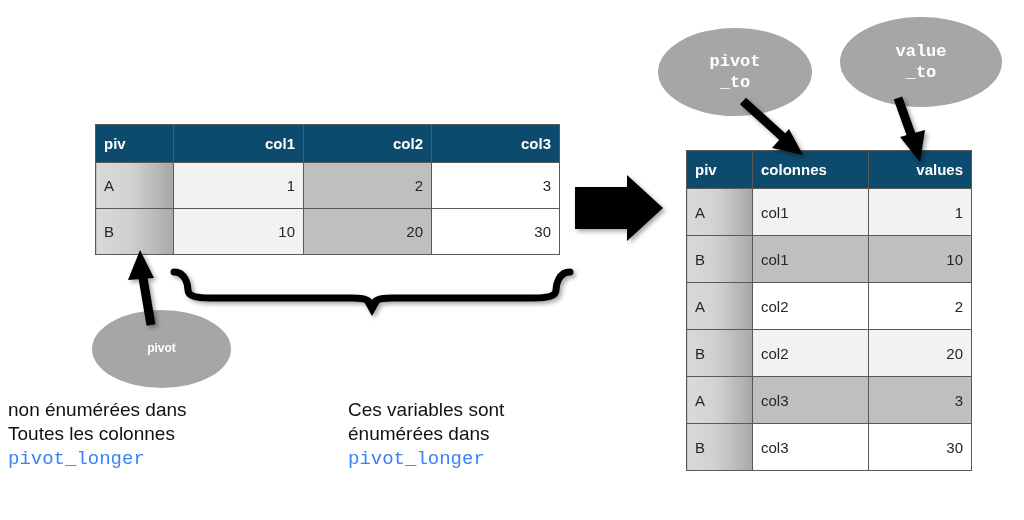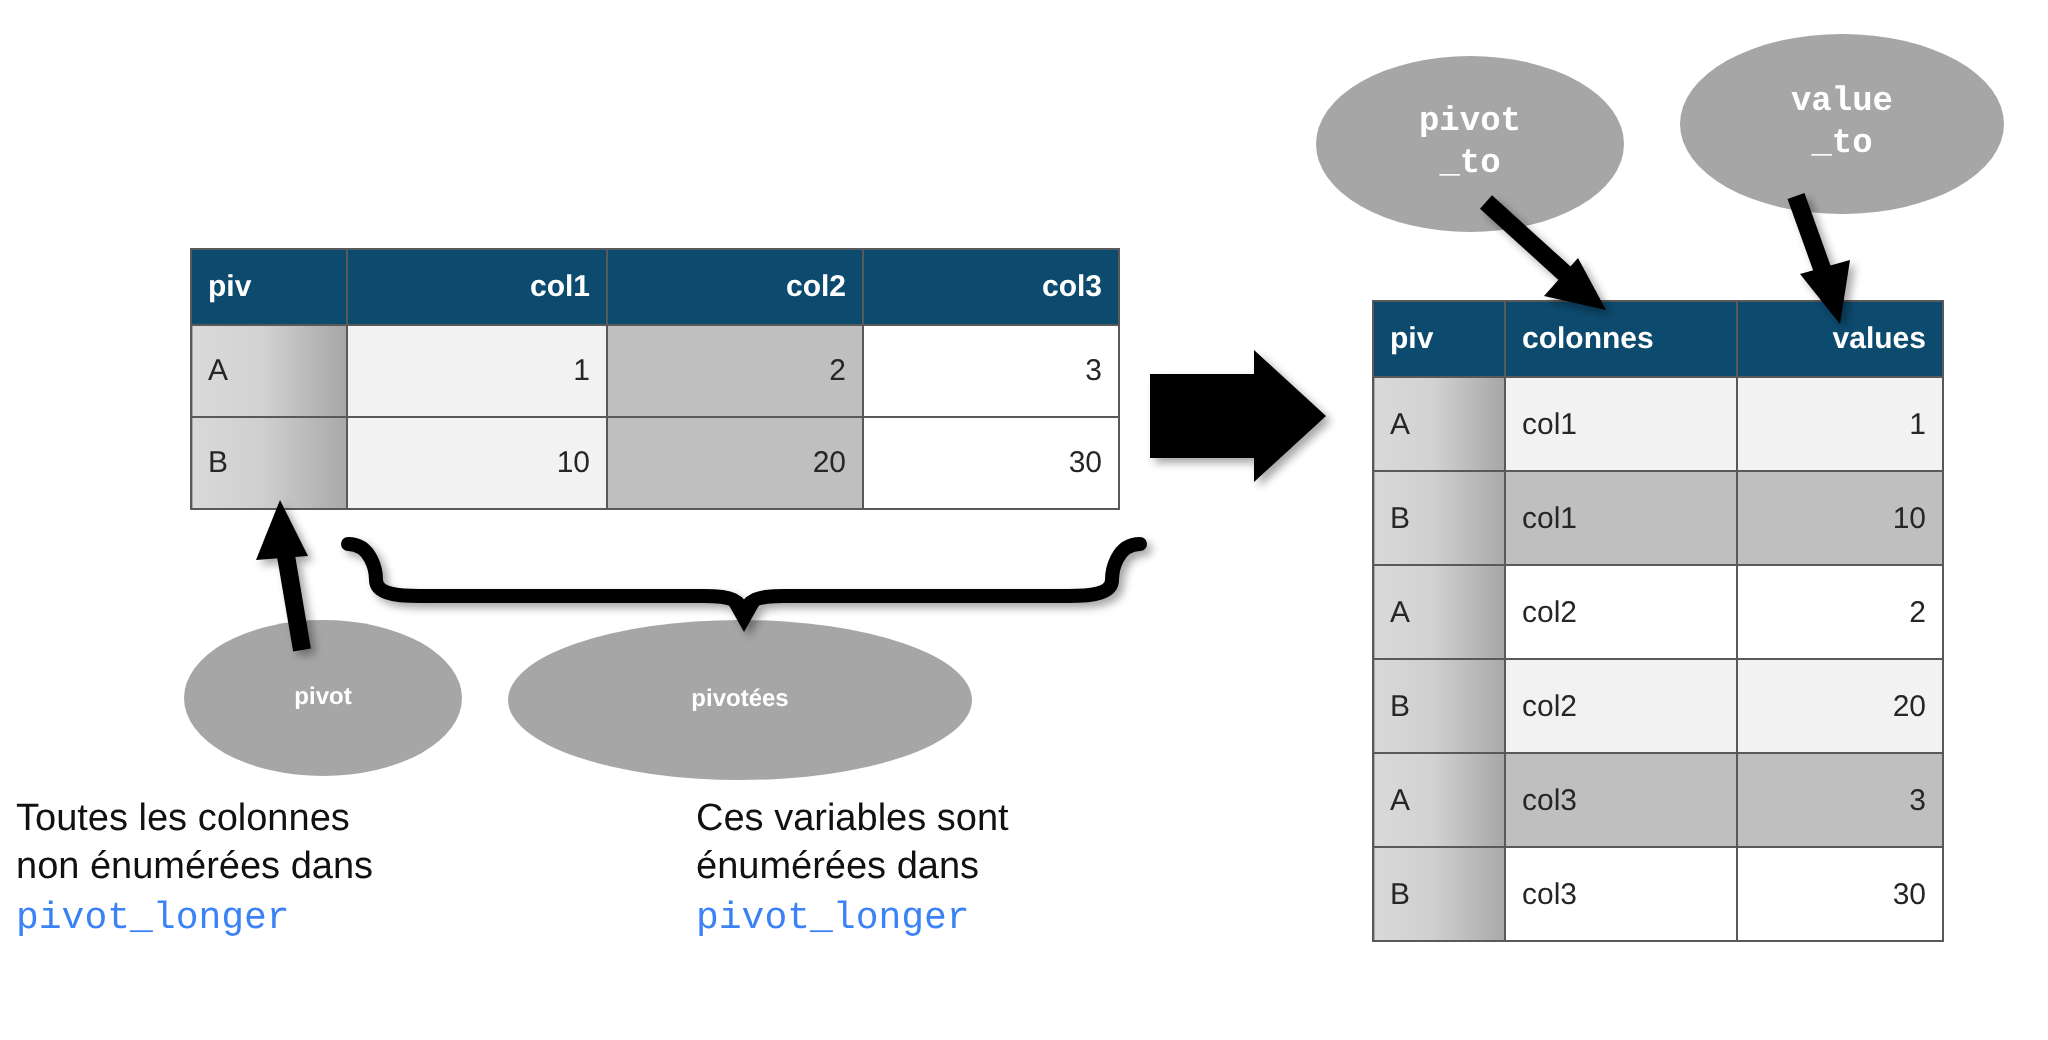--- a/index.html
+++ b/index.html
@@ -196,27 +196,24 @@
 
   <div class="bubble mono" style="left:840px; top:17px; width:162px; height:90px;">
     <span class="btxt">value
 _to</span>
   </div>
 
   <div class="bubble" style="left:92px; top:310px; width:139px; height:78px;">
     <span class="btxt">pivot</span>
   </div>
 
-  <div class="bubble" style="left:254px; top:310px; width:232px; height:80px;">
-    <span class="btxt">pivotées</span>
-  </div>
 
   <div class="para" style="left:8px; top:398px; width:300px;">
+    <div>non énumérées dans</div>
     <div>Toutes les colonnes</div>
-    <div>non énumérées dans</div>
     <div class="code">pivot_longer</div>
   </div>
 
   <div class="para" style="left:348px; top:398px; width:300px;">
     <div>Ces variables sont</div>
     <div>énumérées dans</div>
     <div class="code">pivot_longer</div>
   </div>
 
   <svg id="overlay" viewBox="0 0 1024 520">

